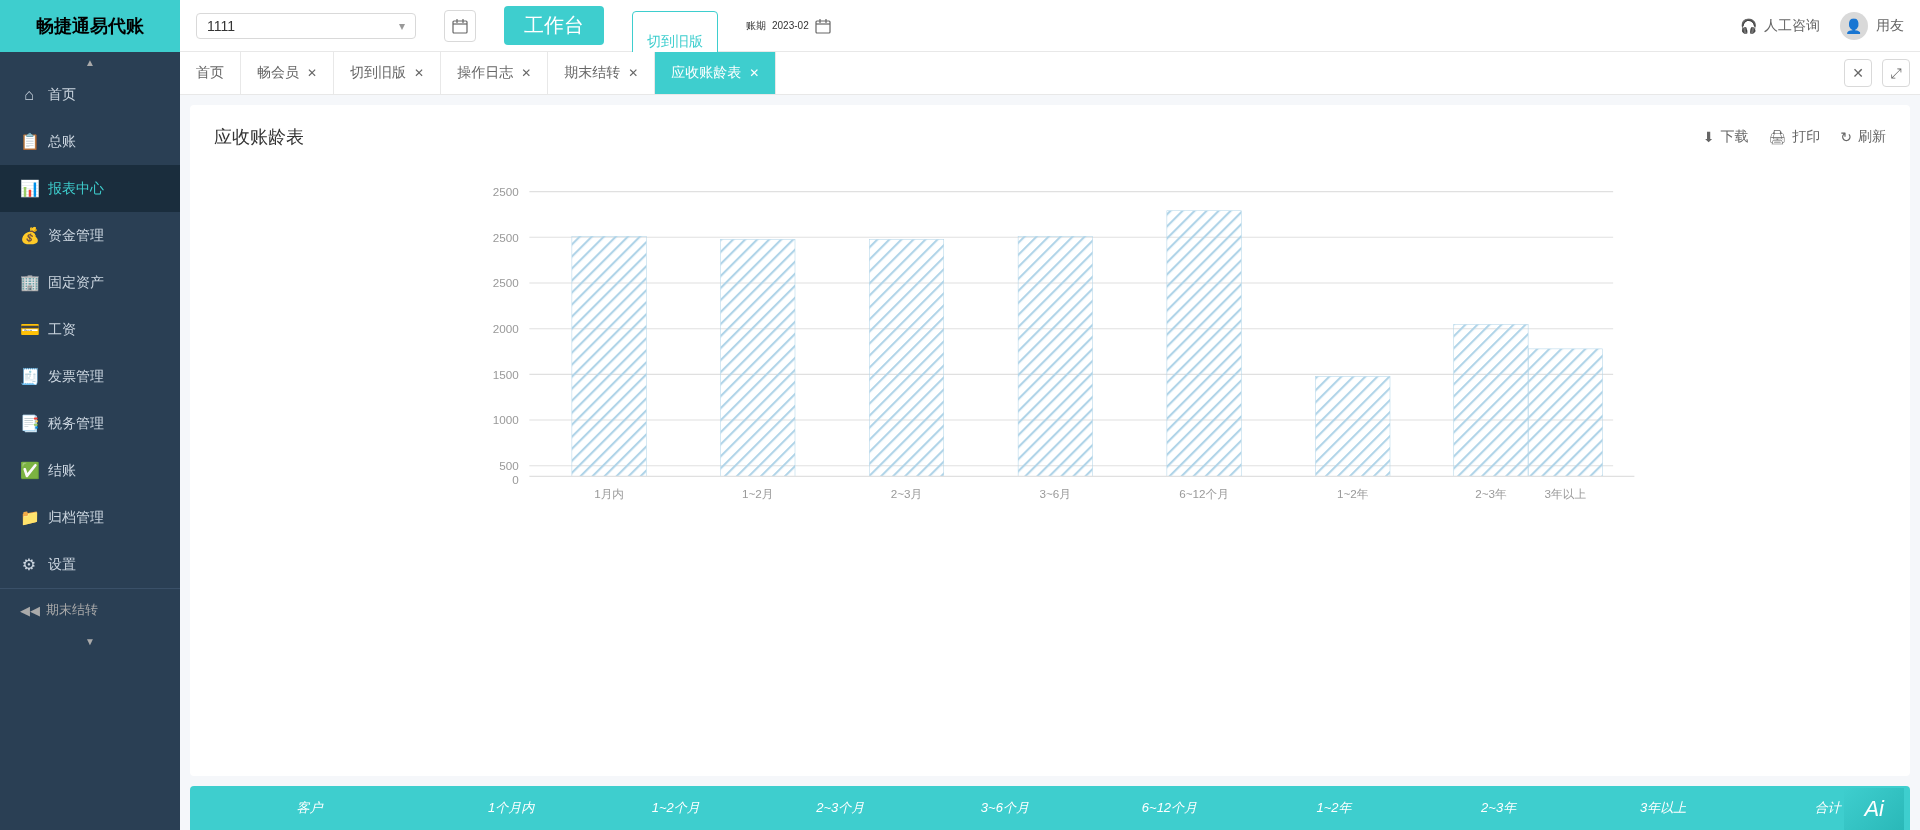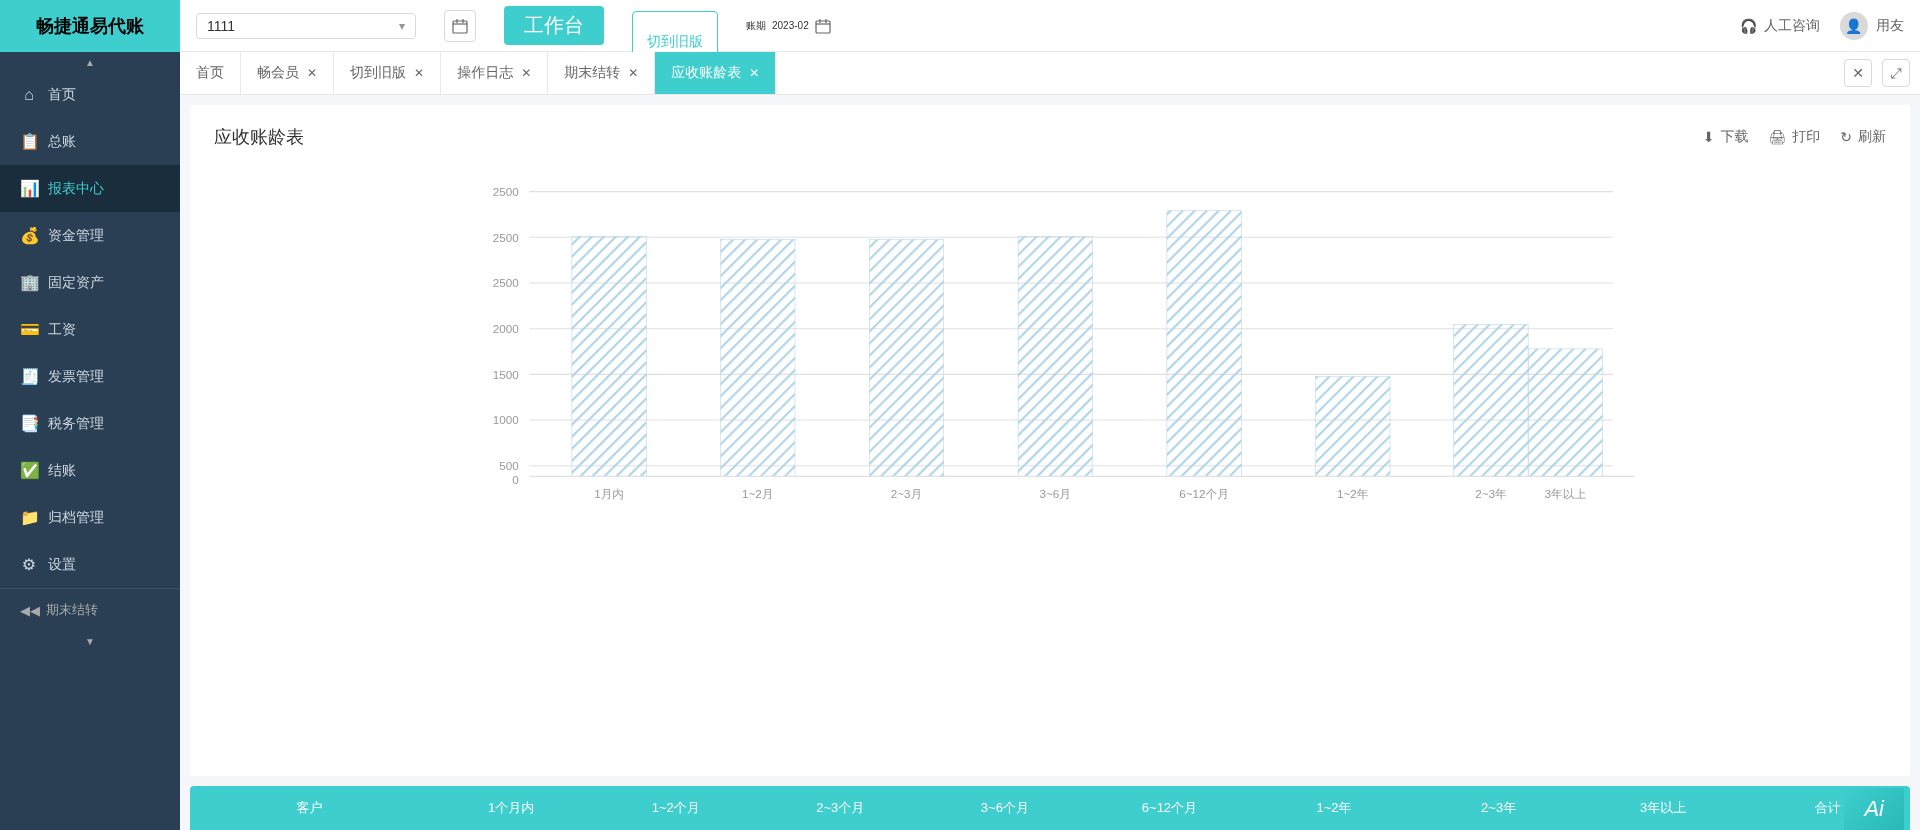--- a/index.html
+++ b/index.html
@@ -233,20 +233,21 @@
       margin: 0 10px;
       border-radius: 4px 4px 0 0;
     }
     .table-header-cell {
       flex: 1;
       text-align: center;
       color: #fff;
       font-size: 13px;
       font-weight: 500;
       padding: 0 8px;
+      font-style: italic;
     }
     .table-header-cell.wide { flex: 1.5; }
 
     
     .sidebar::-webkit-scrollbar { width: 4px; }
     .sidebar::-webkit-scrollbar-thumb { background: #4a6070; border-radius: 2px; }
     .page-content::-webkit-scrollbar { width: 4px; }
     .page-content::-webkit-scrollbar-thumb { background: #d9d9d9; border-radius: 2px; }
 
     

